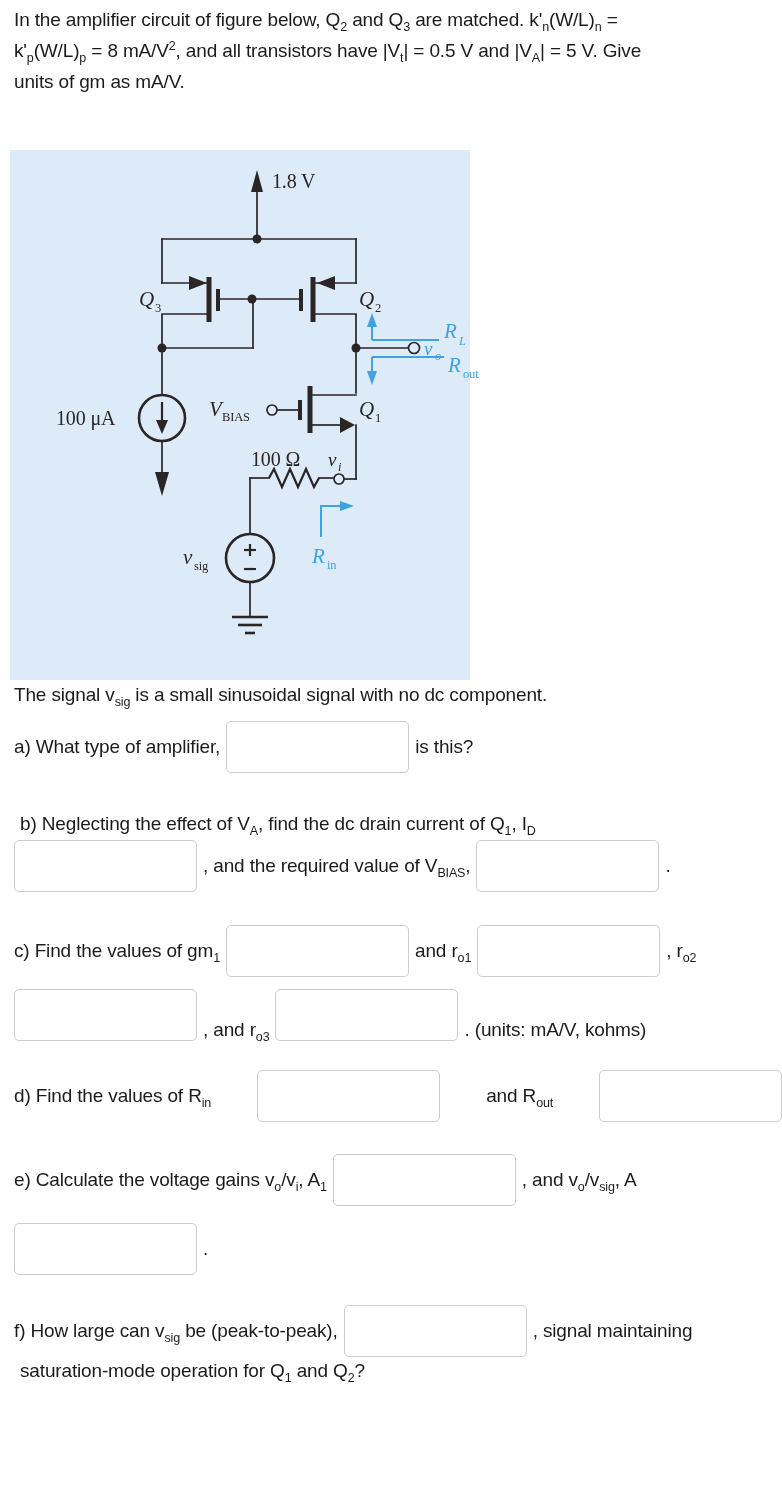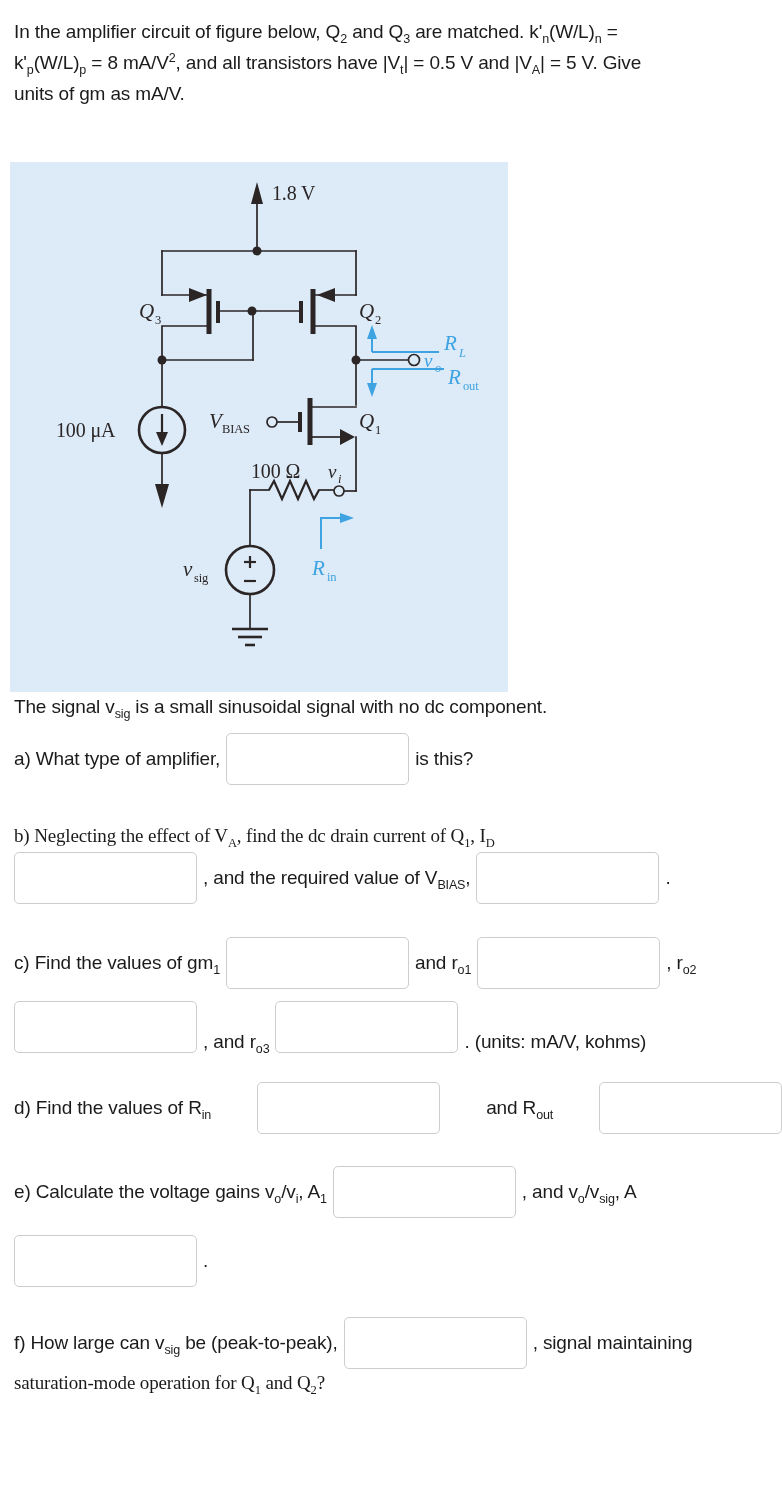--- a/index.html
+++ b/index.html
@@ -9,26 +9,26 @@
     --figbg:#dcebf7;
     --inborder:#cdcdcd;
   }
   *{box-sizing:border-box;}
   html,body{margin:0;padding:0;}
   body{
     width:782px;height:1502px;overflow:hidden;background:#fff;
     font-family:"Liberation Sans",sans-serif;color:var(--ink);
     font-size:19px;letter-spacing:-0.15px;
   }
-  .prompt{padding:16px 14px 0 14px;line-height:31px;}
+  .prompt{padding:4px 14px 0 14px;line-height:31px;}
   sub{font-size:0.66em;line-height:0;}
   sup{font-size:0.66em;line-height:0;}
-  .figure{margin:53px 0 0 10px;width:498px;height:530px;background:var(--figbg);}
+  .figure{margin:53px 0 0 10px;width:460px;height:530px;background:var(--figbg);}
   .statement{padding-left:14px;line-height:30px;}
-  .qline{padding-left:14px;line-height:28px;white-space:pre-wrap;font-family:Liberation Serif, serif;}
+  .qline{padding-left:20px;line-height:28px;white-space:pre-wrap;}
   .qrow{display:flex;align-items:center;padding-left:14px;white-space:pre-wrap;}
   .qrow span{flex:none;}
   input.ans{
     flex:none;width:183px;height:52px;border:1.5px solid var(--inborder);
     border-radius:5px;background:#fff;margin:0 6px;padding:0 10px;
     font-family:"Liberation Sans",sans-serif;font-size:18px;color:var(--ink);
   }
   .qrow input.ans:first-child{margin-left:0;}
   
   .row-a{margin-top:11px;}

